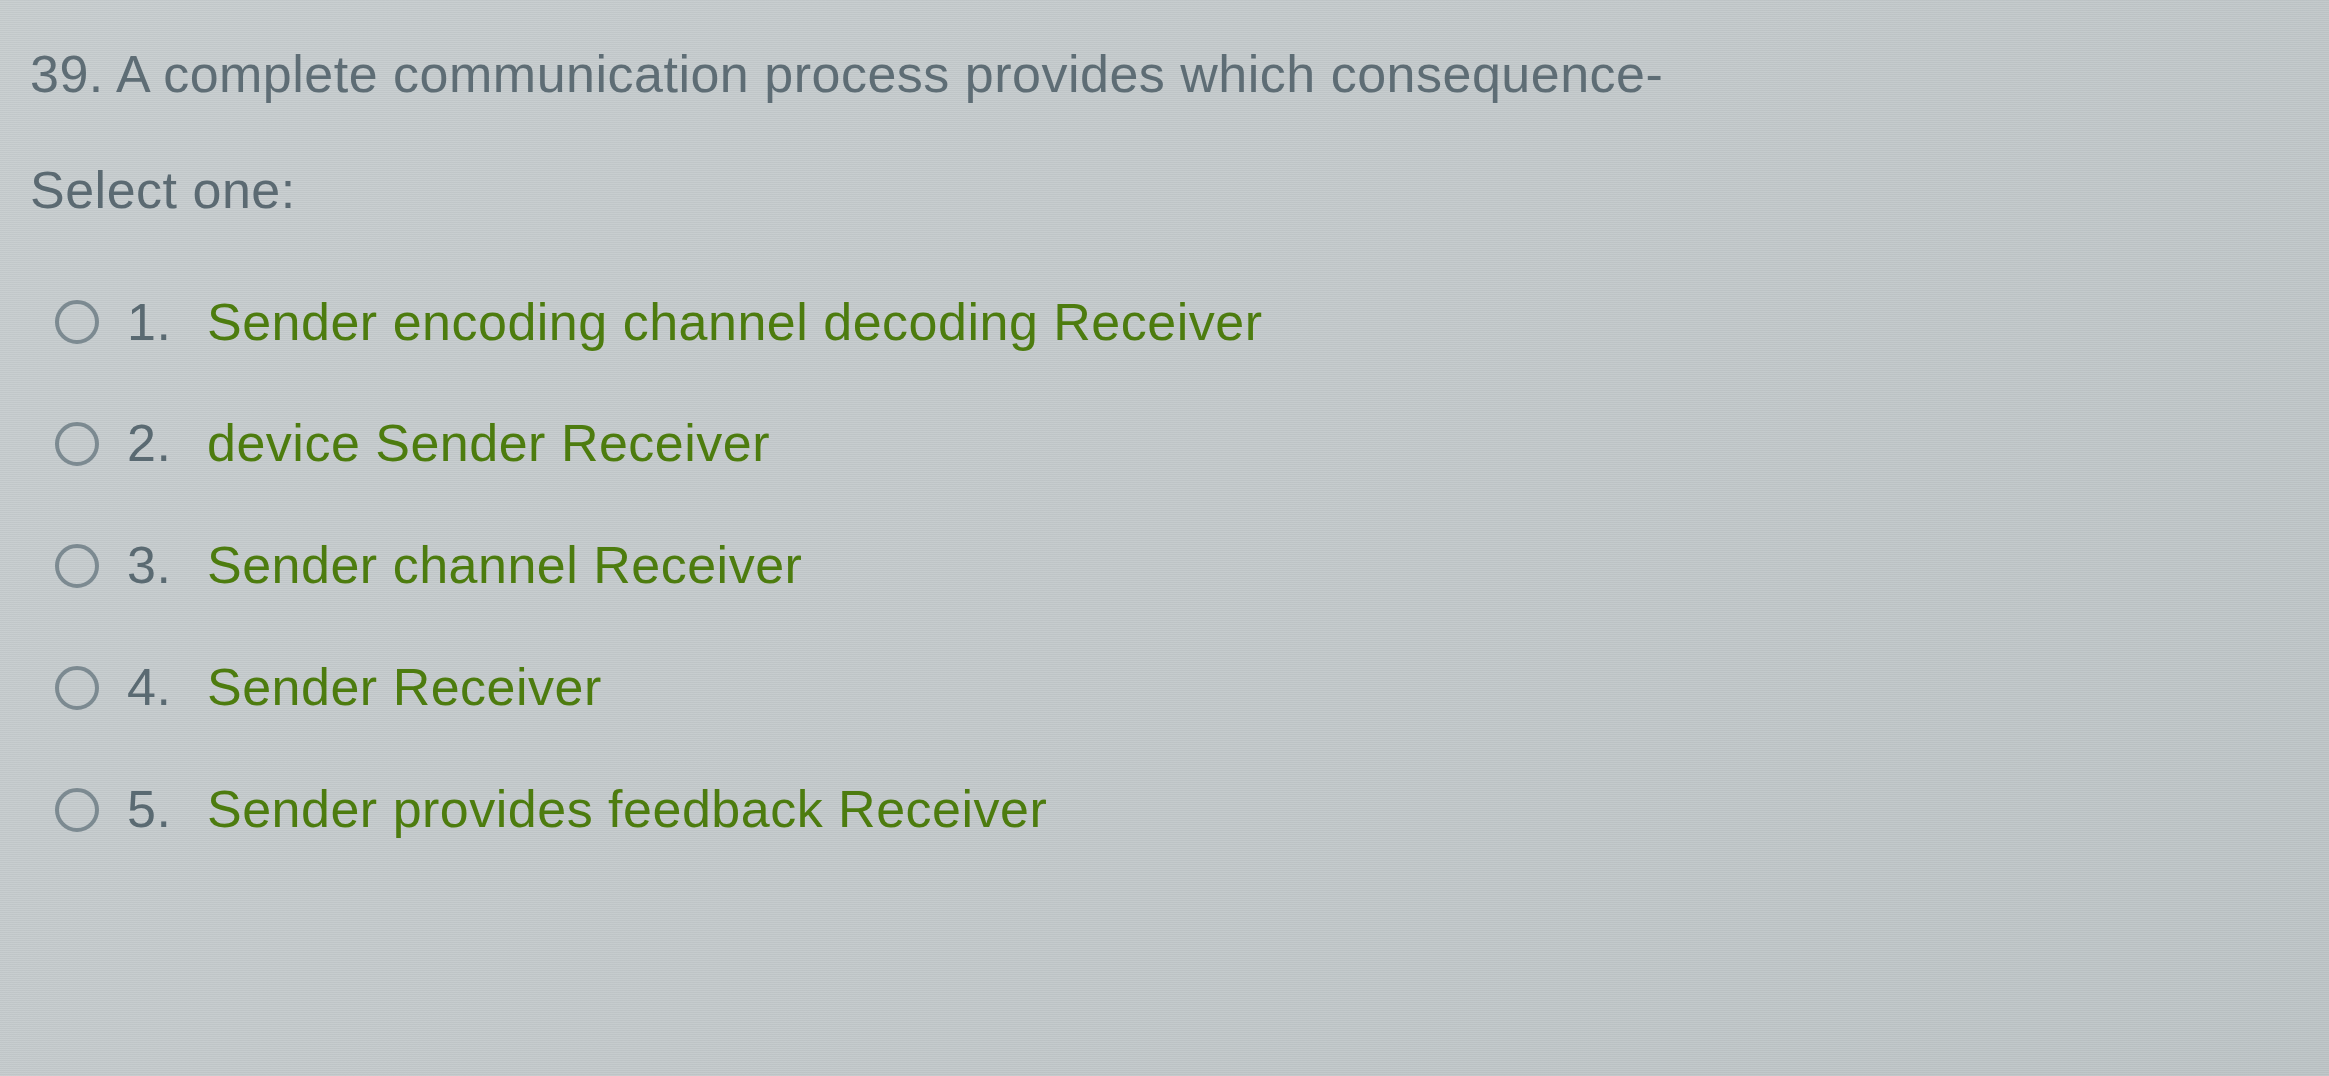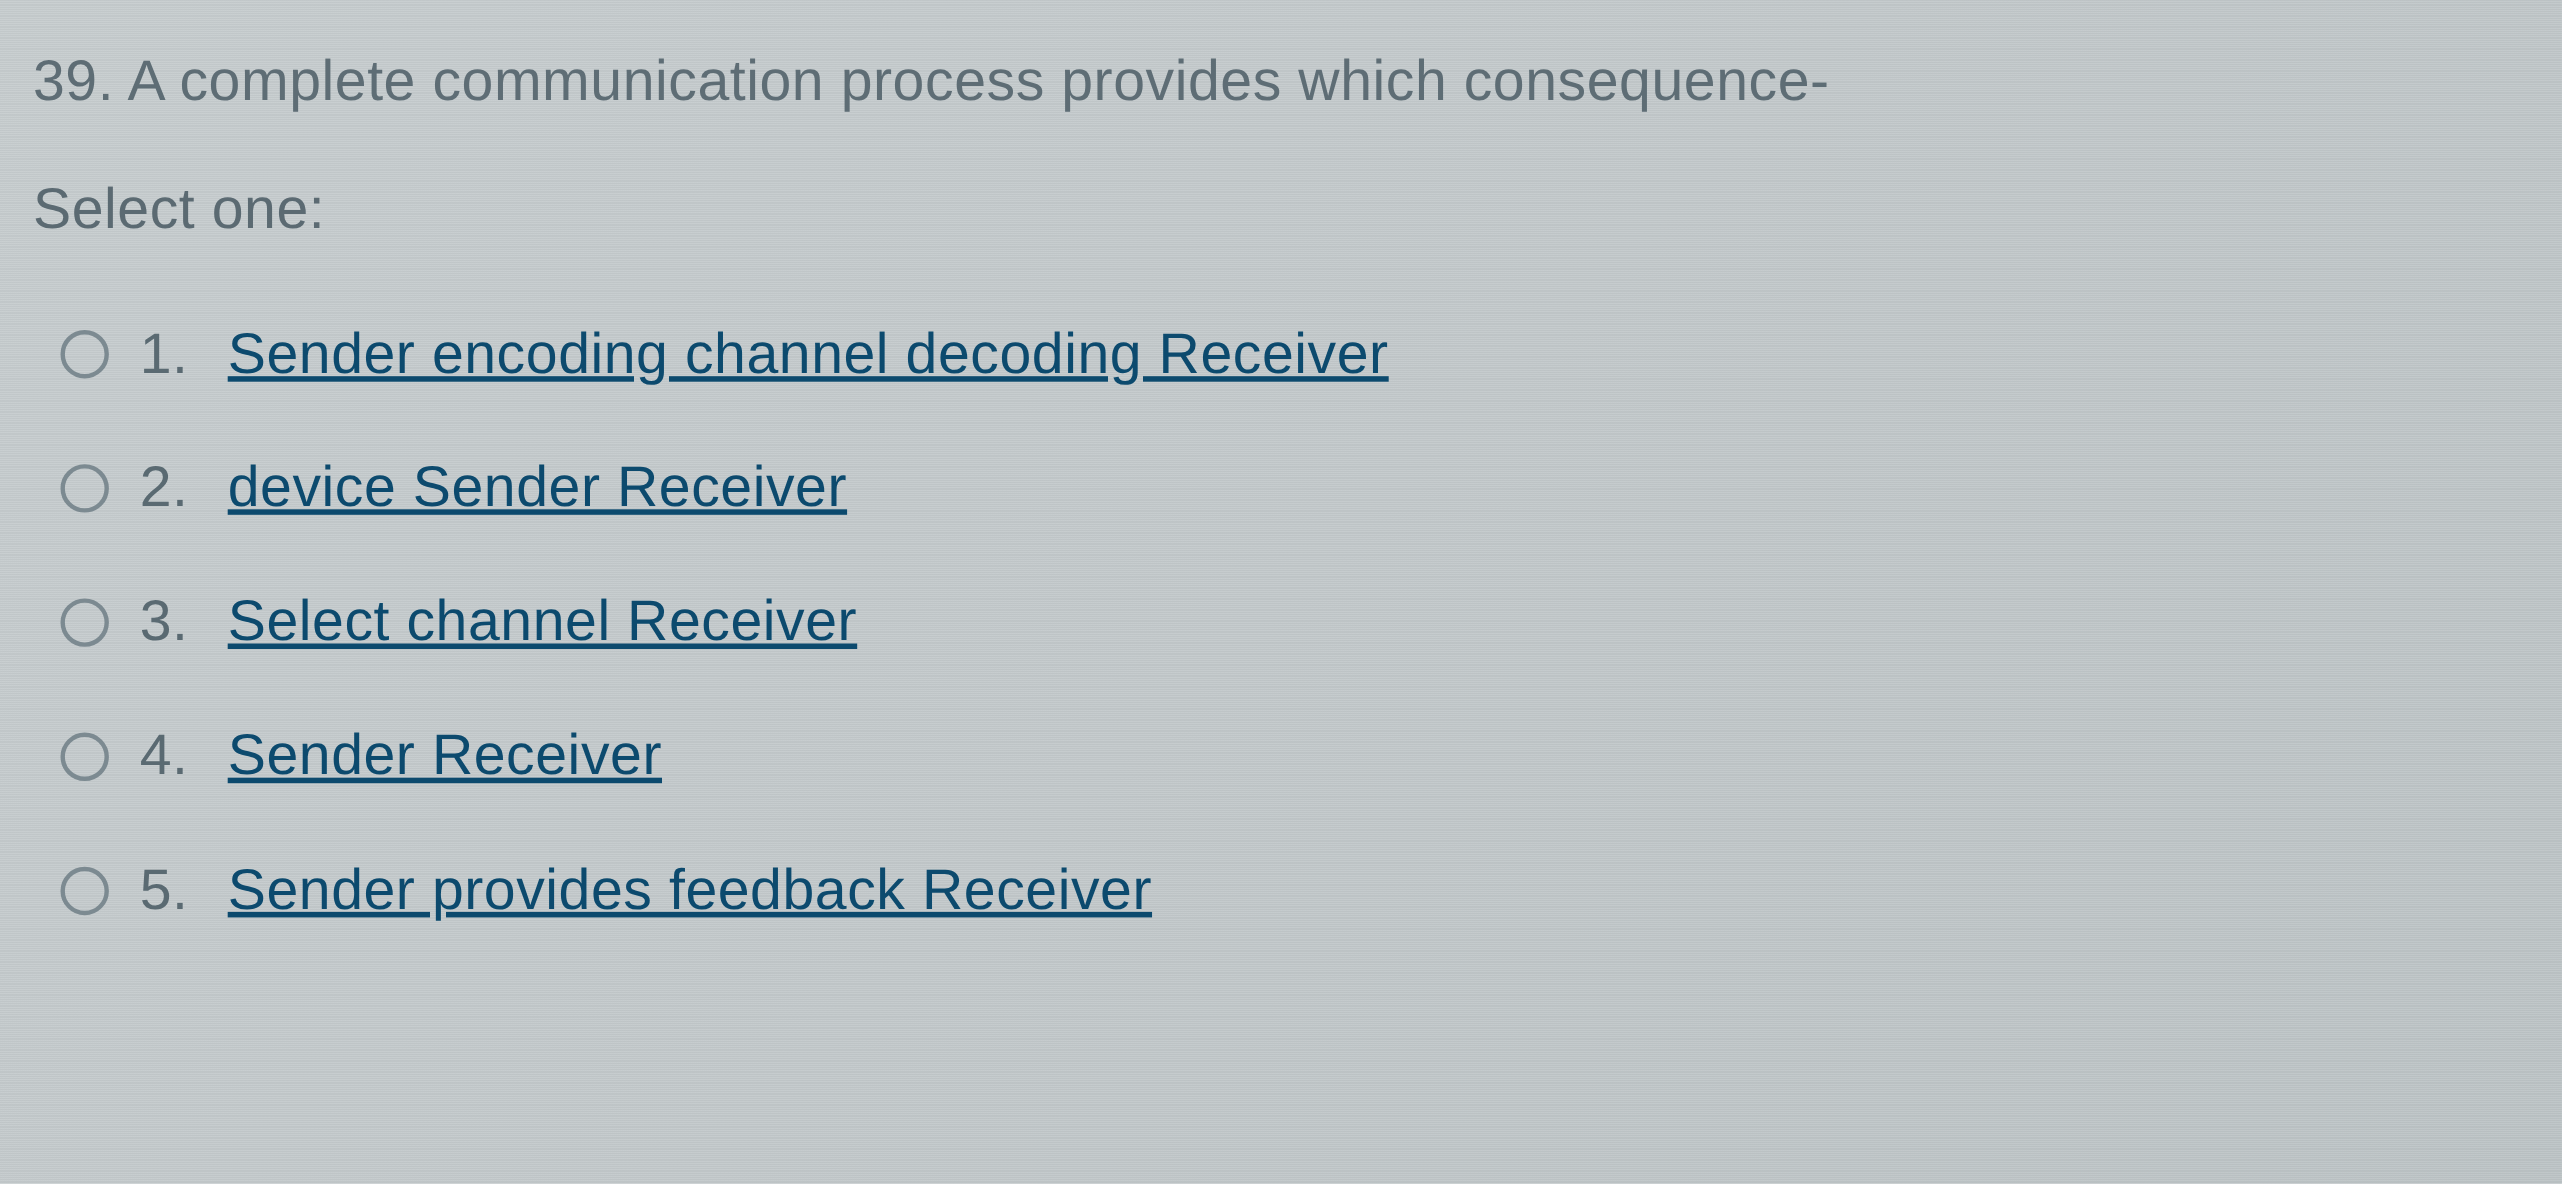--- a/index.html
+++ b/index.html
@@ -61,22 +61,21 @@
     border: 4px solid #7c8a91;
     border-radius: 50%;
     flex: 0 0 auto;
     box-sizing: border-box;
     background: transparent;
   }
   .opt-num {
     min-width: 52px;
   }
   .opt-text {
-    color: #0c4a6e;
-    text-decoration: underline;
+    color: #4d7c0f;
   }
 </style>
 </head>
 <body>
 
 <div class="page">
 
   <div class="question-text">
     <span>39.</span>
     <span>A complete communication process provides which consequence-</span>
@@ -94,21 +93,21 @@
 
     <div class="option">
       <span class="radio"></span>
       <span class="opt-num">2.</span>
       <span class="opt-text">device Sender  Receiver</span>
     </div>
 
     <div class="option">
       <span class="radio"></span>
       <span class="opt-num">3.</span>
-      <span class="opt-text">Select  channel  Receiver</span>
+      <span class="opt-text">Sender  channel  Receiver</span>
     </div>
 
     <div class="option">
       <span class="radio"></span>
       <span class="opt-num">4.</span>
       <span class="opt-text">Sender  Receiver</span>
     </div>
 
     <div class="option">
       <span class="radio"></span>

